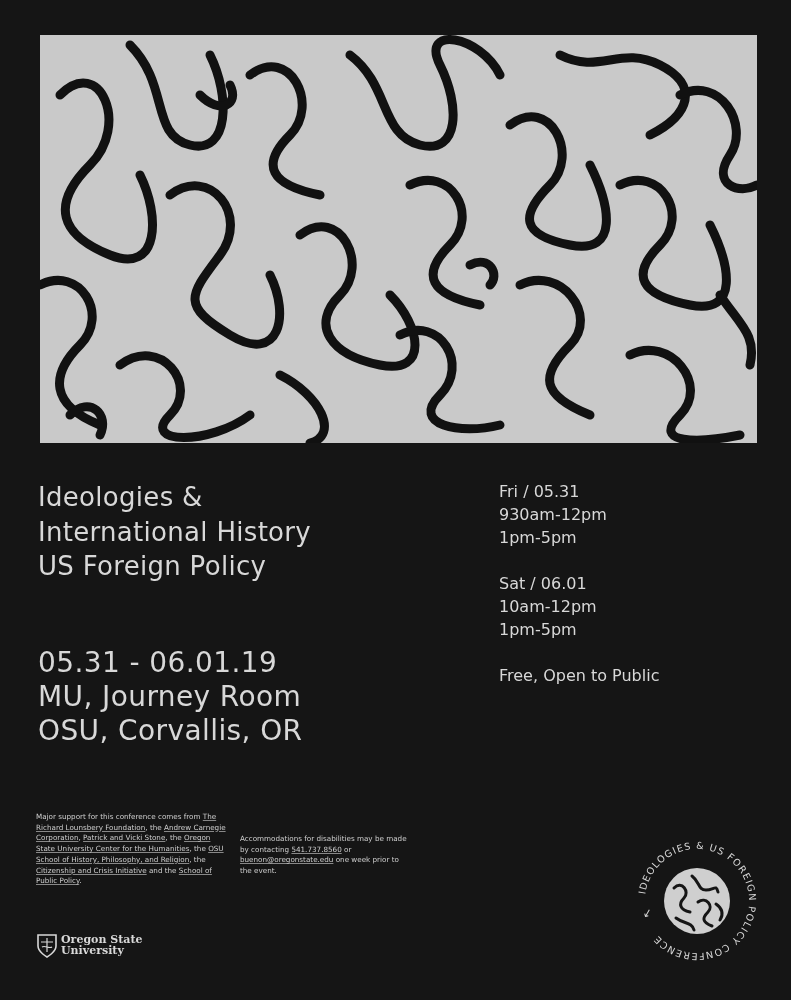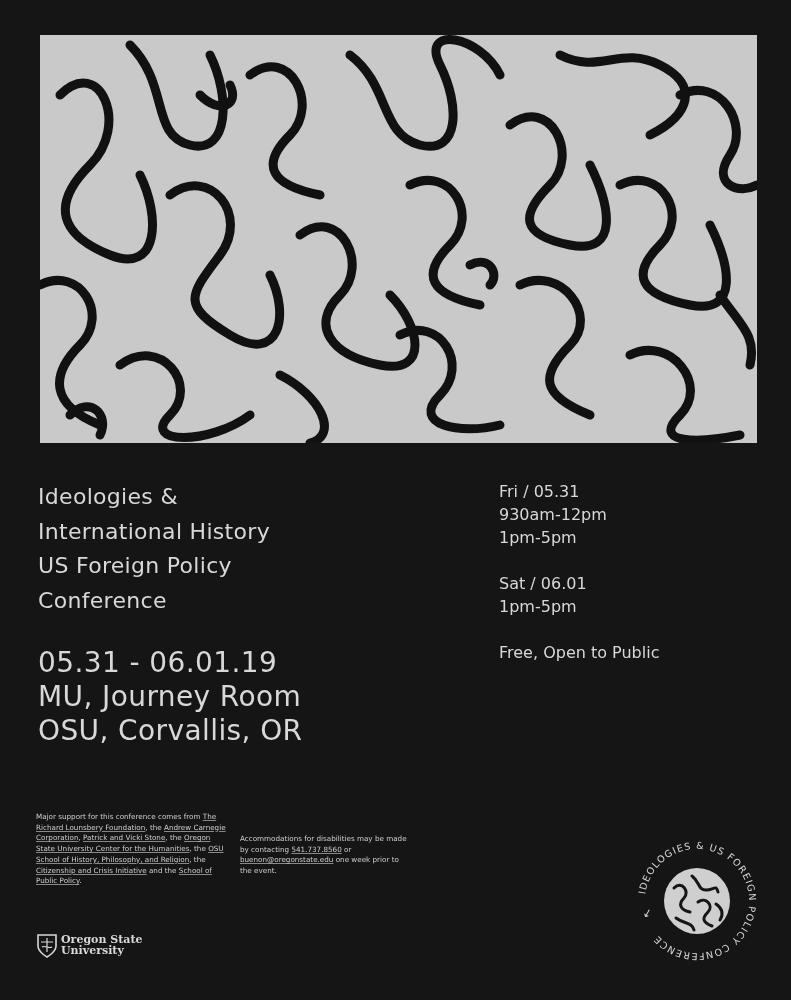--- a/index.html
+++ b/index.html
@@ -1,20 +1,20 @@
 <!DOCTYPE html>
 <html><head>
 <meta charset="utf-8">
 <style>
   html, body { margin:0; padding:0; }
   body { width:791px; height:1000px; background:#151515; position:relative; overflow:hidden;
          font-family:"DejaVu Sans", sans-serif; color:#d6d6d6; }
   .art { position:absolute; left:40px; top:35px; width:717px; height:408px; background:#c9c9c9; overflow:hidden; }
   .art svg { width:100%; height:100%; display:block; }
-  .title { position:absolute; left:38px; top:480px; font-size:22px; line-height:34.5px; letter-spacing:0.3px; color:#d8d8d8; }
+  .title { position:absolute; left:38px; top:480px; font-size:26px; line-height:34.5px; letter-spacing:0.3px; color:#d8d8d8; }
   .title div, .info div { white-space:nowrap; }
   .info { position:absolute; left:38px; top:646px; font-size:28px; line-height:34px; letter-spacing:0.4px; color:#d8d8d8; }
   .sched { position:absolute; left:467px; top:480px; font-size:16px; line-height:23px; color:#d8d8d8;margin-left:32px; }
   .sched .gap { height:23px; }
   .fine { position:absolute; font-size:7.2px; line-height:10.7px; color:#cfcfcf; }
   .fine u { text-decoration:underline; text-decoration-color:#888; }
   .support { left:36px; top:812px; width:190px; }
   .access { left:240px; top:834px; width:170px; }
   .osu { position:absolute; left:36px; top:932px; display:flex; align-items:center; gap:3px; }
   .osu .name { font-family:"DejaVu Serif", serif; font-size:11px; line-height:11px; color:#d8d8d8; font-weight:bold; }
@@ -48,35 +48,35 @@
       <path d="M430 230 C450 220,460 240,450 250"></path>
       <path d="M30 380 C50 360,70 380,60 400"></path>
     </g>
   </svg>
 </div>
 
 <div class="title">
   <div>Ideologies &amp;</div>
   <div>International History</div>
   <div>US Foreign Policy</div>
-  <div>Conference</div>
 </div>
 
 <div class="info">
   <div>05.31 - 06.01.19</div>
   <div>MU, Journey Room</div>
   <div>OSU, Corvallis, OR</div>
 </div>
 
 <div class="sched">
   <div>Fri / 05.31</div>
   <div>930am-12pm</div>
   <div>1pm-5pm</div>
   <div class="gap"></div>
   <div>Sat / 06.01</div>
+  <div>10am-12pm</div>
   <div>1pm-5pm</div>
   <div class="gap"></div>
   <div>Free, Open to Public</div>
 </div>
 
 <div class="fine support"><span>Major support for this conference comes from </span><u>The Richard Lounsbery Foundation</u><span>, the </span><u>Andrew Carnegie Corporation</u><span>, </span><u>Patrick and Vicki Stone</u><span>, the </span><u>Oregon State University Center for the Humanities</u><span>, the </span><u>OSU School of History, Philosophy, and Religion</u><span>, the </span><u>Citizenship and Crisis Initiative</u><span> and the </span><u>School of Public Policy</u><span>.</span></div>
 
 <div class="fine access"><span>Accommodations for disabilities may be made by contacting </span><u>541.737.8560</u><span> or </span><u>buenon@oregonstate.edu</u><span> one week prior to the event.</span></div>
 
 <div class="osu">

